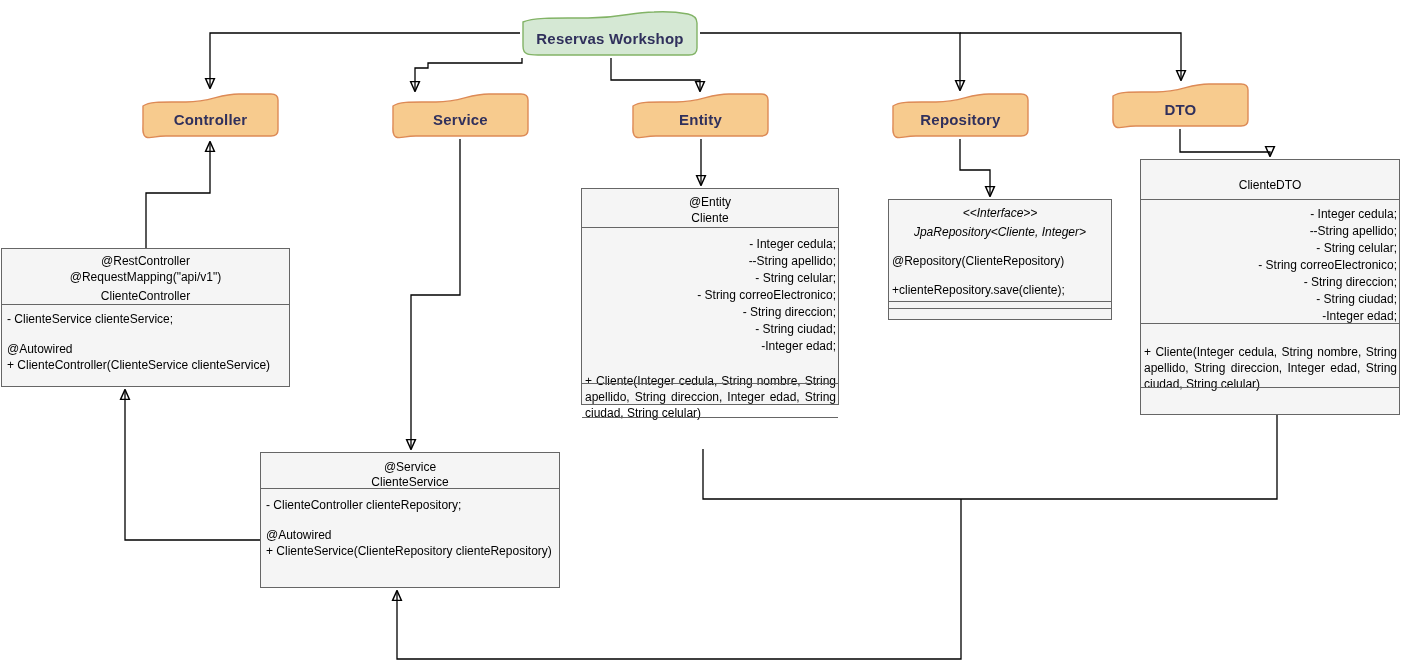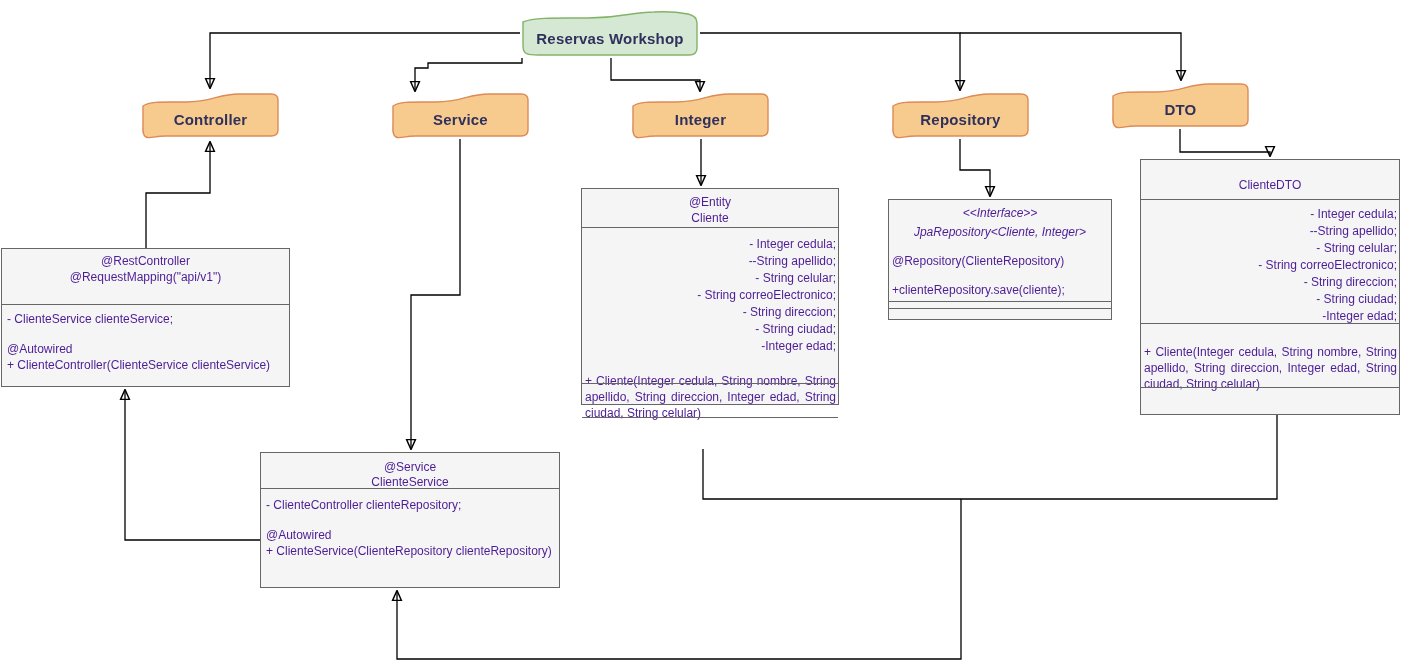--- a/index.html
+++ b/index.html
@@ -17,21 +17,21 @@
     position:absolute; left:0; right:0; top:8px; bottom:0;
     display:flex; align-items:center; justify-content:center;
     font-weight:bold; font-size:15px; color:var(--label-color,#30305c);
     letter-spacing:.2px;
   }
   .root { position:absolute; left:520px; top:10px; width:180px; height:48px; }
 
   
   .uml-box {
     position:absolute; background:var(--box-fill,#f5f5f5);
-    border:1px solid var(--box-stroke,#666); font-size:12px; color:#4c1d95;
+    border:1px solid var(--box-stroke,#666); font-size:12px; color:#000000;
     box-sizing:border-box;
   }
   .uml-box .line { position:absolute; left:0; right:0; line-height:16px; white-space:nowrap; }
   .uml-box .center { text-align:center; }
   .uml-box .left { padding-left:5px; text-align:left; }
   .uml-box .it { font-style:italic; }
   .uml-box .attrs { position:absolute; left:4px; right:2px; line-height:17px; }
   .uml-box .attrs div { white-space:nowrap;text-align:right; }
   .uml-box .ctor { position:absolute; left:3px; right:2px; line-height:16px; text-align:justify; z-index:1;margin-top:8px; }
   .hline { position:absolute; left:0; right:0; height:0; border-top:1px solid var(--box-stroke,#666); z-index:2; }
@@ -80,40 +80,41 @@
     <svg class="shape" width="141" height="48" viewBox="0 0 141 48">
       <path d="M 3,15 C 10,10 24,11 46,11 C 72,11 78,3 99,3 L 131,3 Q 138,3 138,9 L 138,39 Q 138,45 131,45 L 26,45 C 14,45 10,48 6,46 C 2,44 3,38 3,32 Z" style="fill:var(--package-fill,#f7cb8e);stroke:var(--package-stroke,#dd8a56);stroke-width:1.4"></path>
     </svg>
     <span class="lbl">Service</span>
   </div>
 
   <div class="pkg" style="left:630px;top:91px">
     <svg class="shape" width="141" height="48" viewBox="0 0 141 48">
       <path d="M 3,15 C 10,10 24,11 46,11 C 72,11 78,3 99,3 L 131,3 Q 138,3 138,9 L 138,39 Q 138,45 131,45 L 26,45 C 14,45 10,48 6,46 C 2,44 3,38 3,32 Z" style="fill:var(--package-fill,#f7cb8e);stroke:var(--package-stroke,#dd8a56);stroke-width:1.4"></path>
     </svg>
-    <span class="lbl">Integer</span>
+    <span class="lbl">Entity</span>
   </div>
 
   <div class="pkg" style="left:890px;top:91px">
     <svg class="shape" width="141" height="48" viewBox="0 0 141 48">
       <path d="M 3,15 C 10,10 24,11 46,11 C 72,11 78,3 99,3 L 131,3 Q 138,3 138,9 L 138,39 Q 138,45 131,45 L 26,45 C 14,45 10,48 6,46 C 2,44 3,38 3,32 Z" style="fill:var(--package-fill,#f7cb8e);stroke:var(--package-stroke,#dd8a56);stroke-width:1.4"></path>
     </svg>
     <span class="lbl">Repository</span>
   </div>
 
   <div class="pkg" style="left:1110px;top:81px">
     <svg class="shape" width="141" height="48" viewBox="0 0 141 48">
       <path d="M 3,15 C 10,10 24,11 46,11 C 72,11 78,3 99,3 L 131,3 Q 138,3 138,9 L 138,39 Q 138,45 131,45 L 26,45 C 14,45 10,48 6,46 C 2,44 3,38 3,32 Z" style="fill:var(--package-fill,#f7cb8e);stroke:var(--package-stroke,#dd8a56);stroke-width:1.4"></path>
     </svg>
     <span class="lbl">DTO</span>
   </div>
 
   <div class="uml-box" style="left:1px;top:248px;width:289px;height:139px">
     <div class="line center" style="top:4px">@RestController</div>
     <div class="line center" style="top:20px">@RequestMapping("api/v1")</div>
+    <div class="line center" style="top:39px">ClienteController</div>
     <div class="hline" style="top:55px"></div>
     <div class="line left" style="top:62px">- ClienteService clienteService;</div>
     <div class="line left" style="top:92px">@Autowired</div>
     <div class="line left" style="top:108px">+ ClienteController(ClienteService clienteService)</div>
   </div>
 
   <div class="uml-box" style="left:581px;top:188px;width:258px;height:217px">
     <div class="line center" style="top:5px">@Entity</div>
     <div class="line center" style="top:21px">Cliente</div>
     <div class="hline" style="top:38px"></div>

